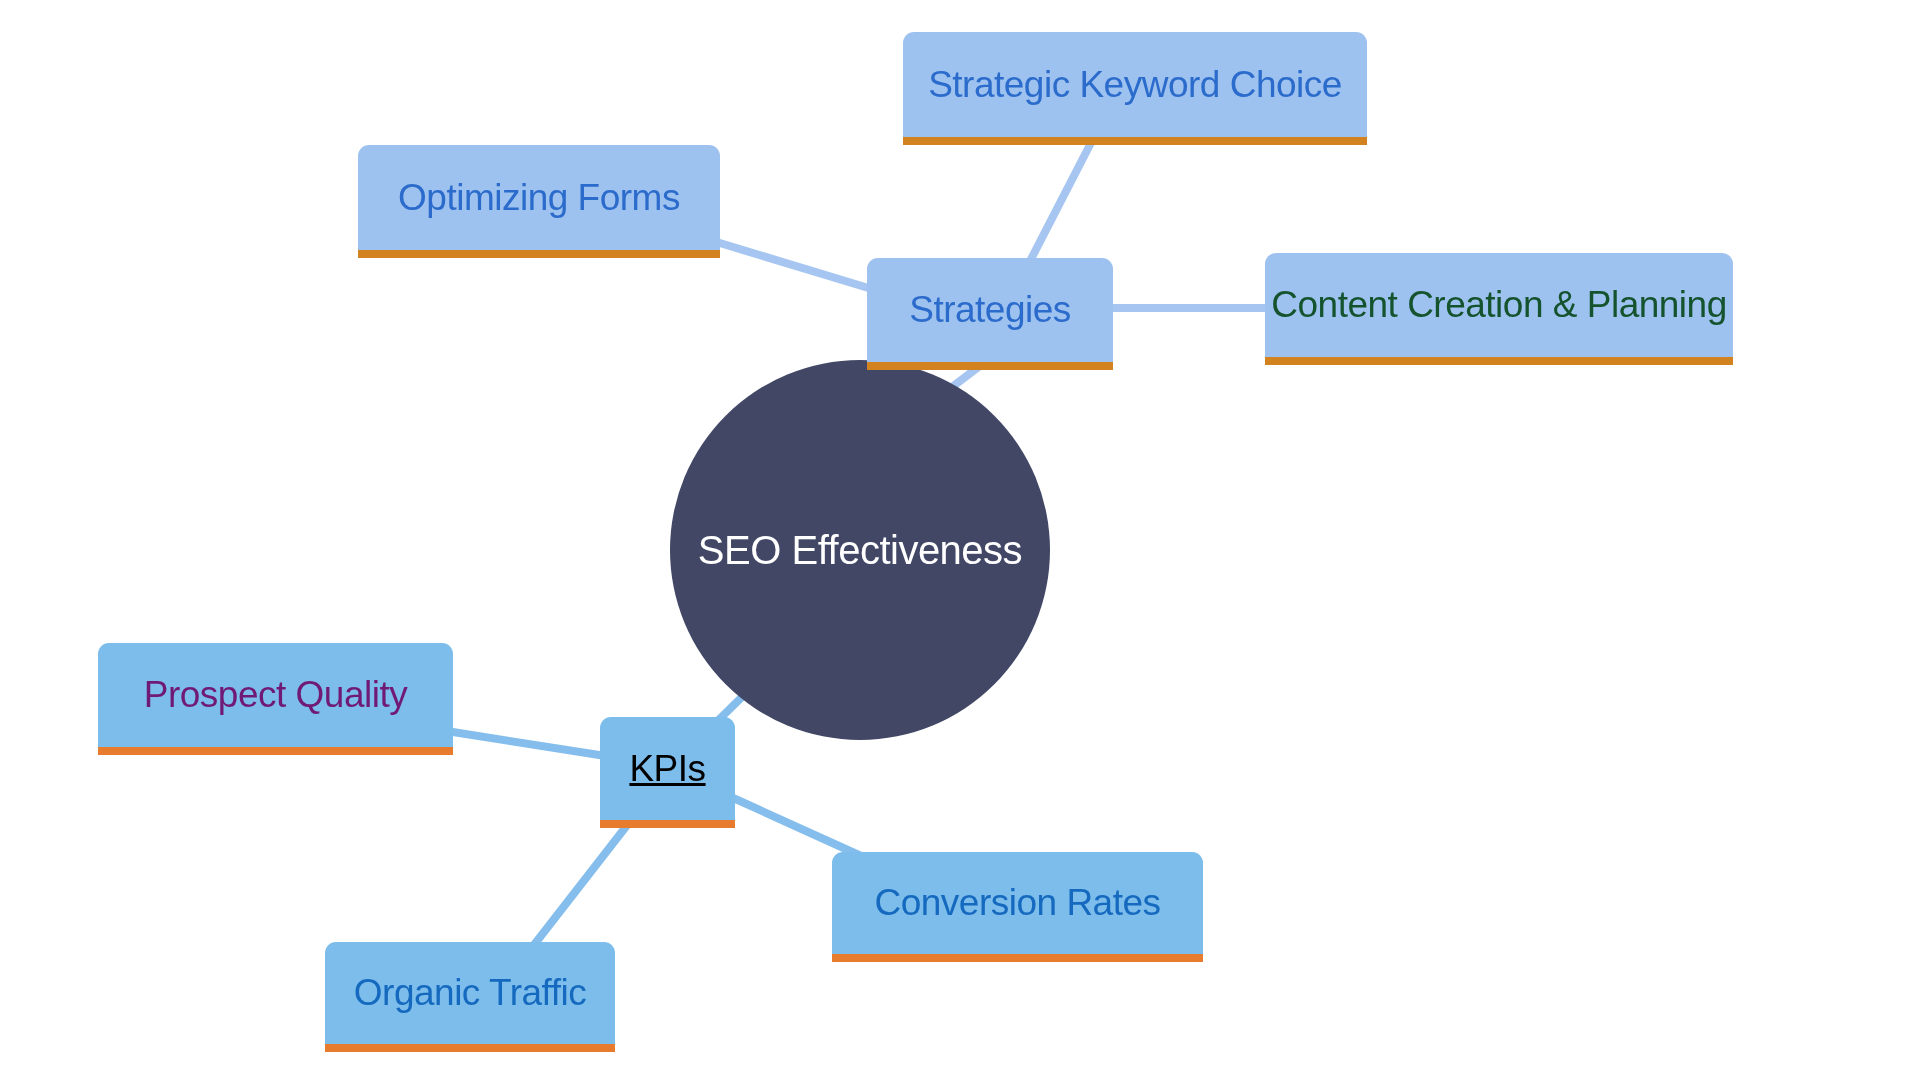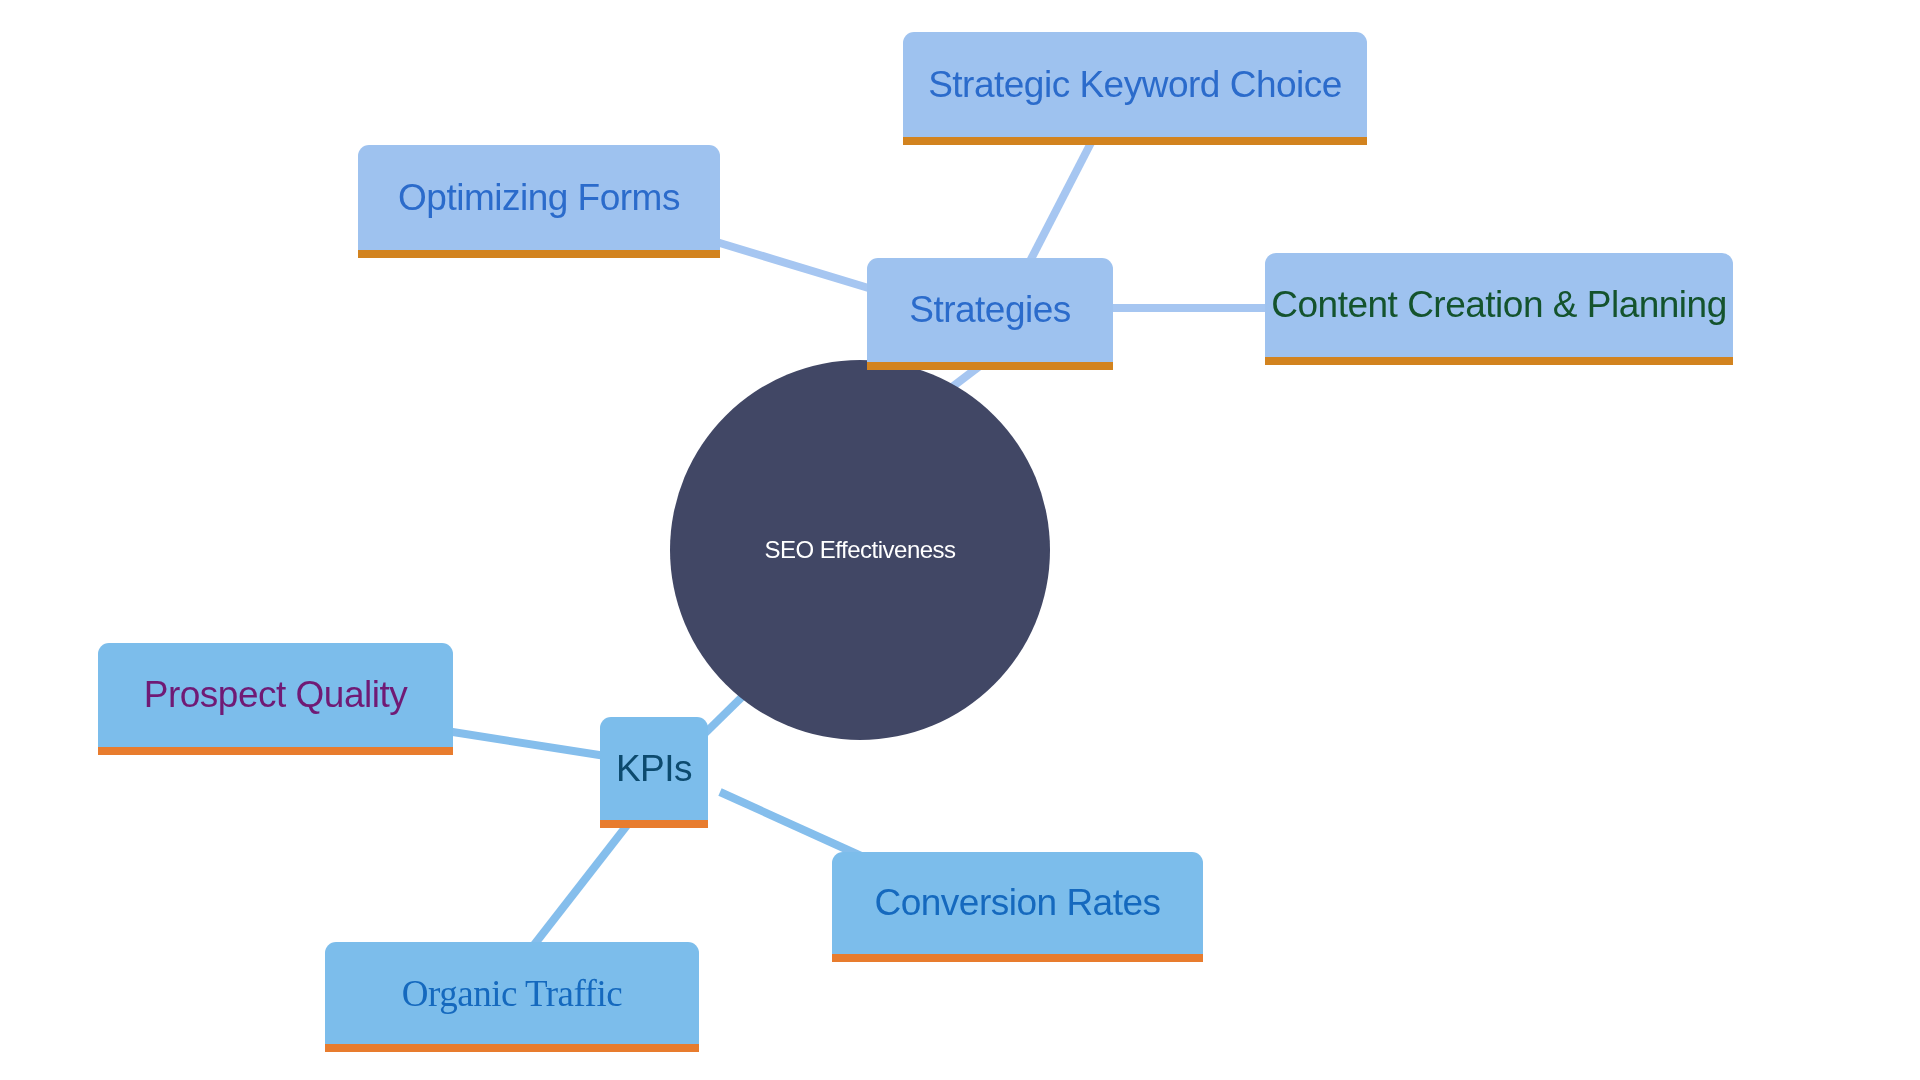--- a/index.html
+++ b/index.html
@@ -23,21 +23,21 @@
   }
   .root-node {
     position: absolute;
     border-radius: 50%;
     display: flex;
     align-items: center;
     justify-content: center;
     z-index: 2;
   }
   .root-node .root-label {
-    font-size: 24px;
+    font-size: 40px;
     letter-spacing: -0.5px;
     white-space: nowrap;
   }
   .node {
     position: absolute;
     border-radius: 11px 11px 0 0;
     box-sizing: border-box;
     display: flex;
     align-items: center;
     justify-content: center;
@@ -72,25 +72,25 @@
     </div>
     <div class="node" style="left: 867px; top: 258px; width: 246px; height: 112px; background: rgb(158, 194, 239); border-bottom: 8px solid rgb(210, 131, 31); color: rgb(43, 107, 203);">
       <span class="node-label">Strategies</span>
     </div>
     <div class="node" style="left: 358px; top: 145px; width: 362px; height: 113px; background: rgb(158, 194, 239); border-bottom: 8px solid rgb(210, 131, 31); color: rgb(43, 107, 203);">
       <span class="node-label">Optimizing Forms</span>
     </div>
     <div class="node" style="left: 1265px; top: 253px; width: 468px; height: 112px; background: rgb(158, 194, 239); border-bottom: 8px solid rgb(210, 131, 31); color: #14532d;">
       <span class="node-label">Content Creation &amp; Planning</span>
     </div>
-    <div class="node" style="left: 600px; top: 717px; width: 108px; height: 111px; background: rgb(124, 189, 235); border-bottom: 8px solid rgb(232, 124, 46); color: #0c4a6e;">
+    <div class="node" style="left: 600px; top: 717px; width: 135px; height: 111px; background: rgb(124, 189, 235); border-bottom: 8px solid rgb(232, 124, 46); color: #000000; text-decoration: underline;">
       <span class="node-label">KPIs</span>
     </div>
     <div class="node" style="left: 98px; top: 643px; width: 355px; height: 112px; background: rgb(124, 189, 235); border-bottom: 8px solid rgb(232, 124, 46); color: #701a75;">
       <span class="node-label">Prospect Quality</span>
     </div>
     <div class="node" style="left: 832px; top: 852px; width: 371px; height: 110px; background: rgb(124, 189, 235); border-bottom: 8px solid rgb(232, 124, 46); color: rgb(21, 105, 190);">
       <span class="node-label">Conversion Rates</span>
     </div>
-    <div class="node" style="left: 325px; top: 942px; width: 374px; height: 110px; background: rgb(124, 189, 235); border-bottom: 8px solid rgb(232, 124, 46); color: rgb(21, 105, 190); font-family: Liberation Serif, serif;">
+    <div class="node" style="left: 325px; top: 942px; width: 290px; height: 110px; background: rgb(124, 189, 235); border-bottom: 8px solid rgb(232, 124, 46); color: rgb(21, 105, 190);">
       <span class="node-label">Organic Traffic</span>
     </div>
   </div>
 
 </body></html>

